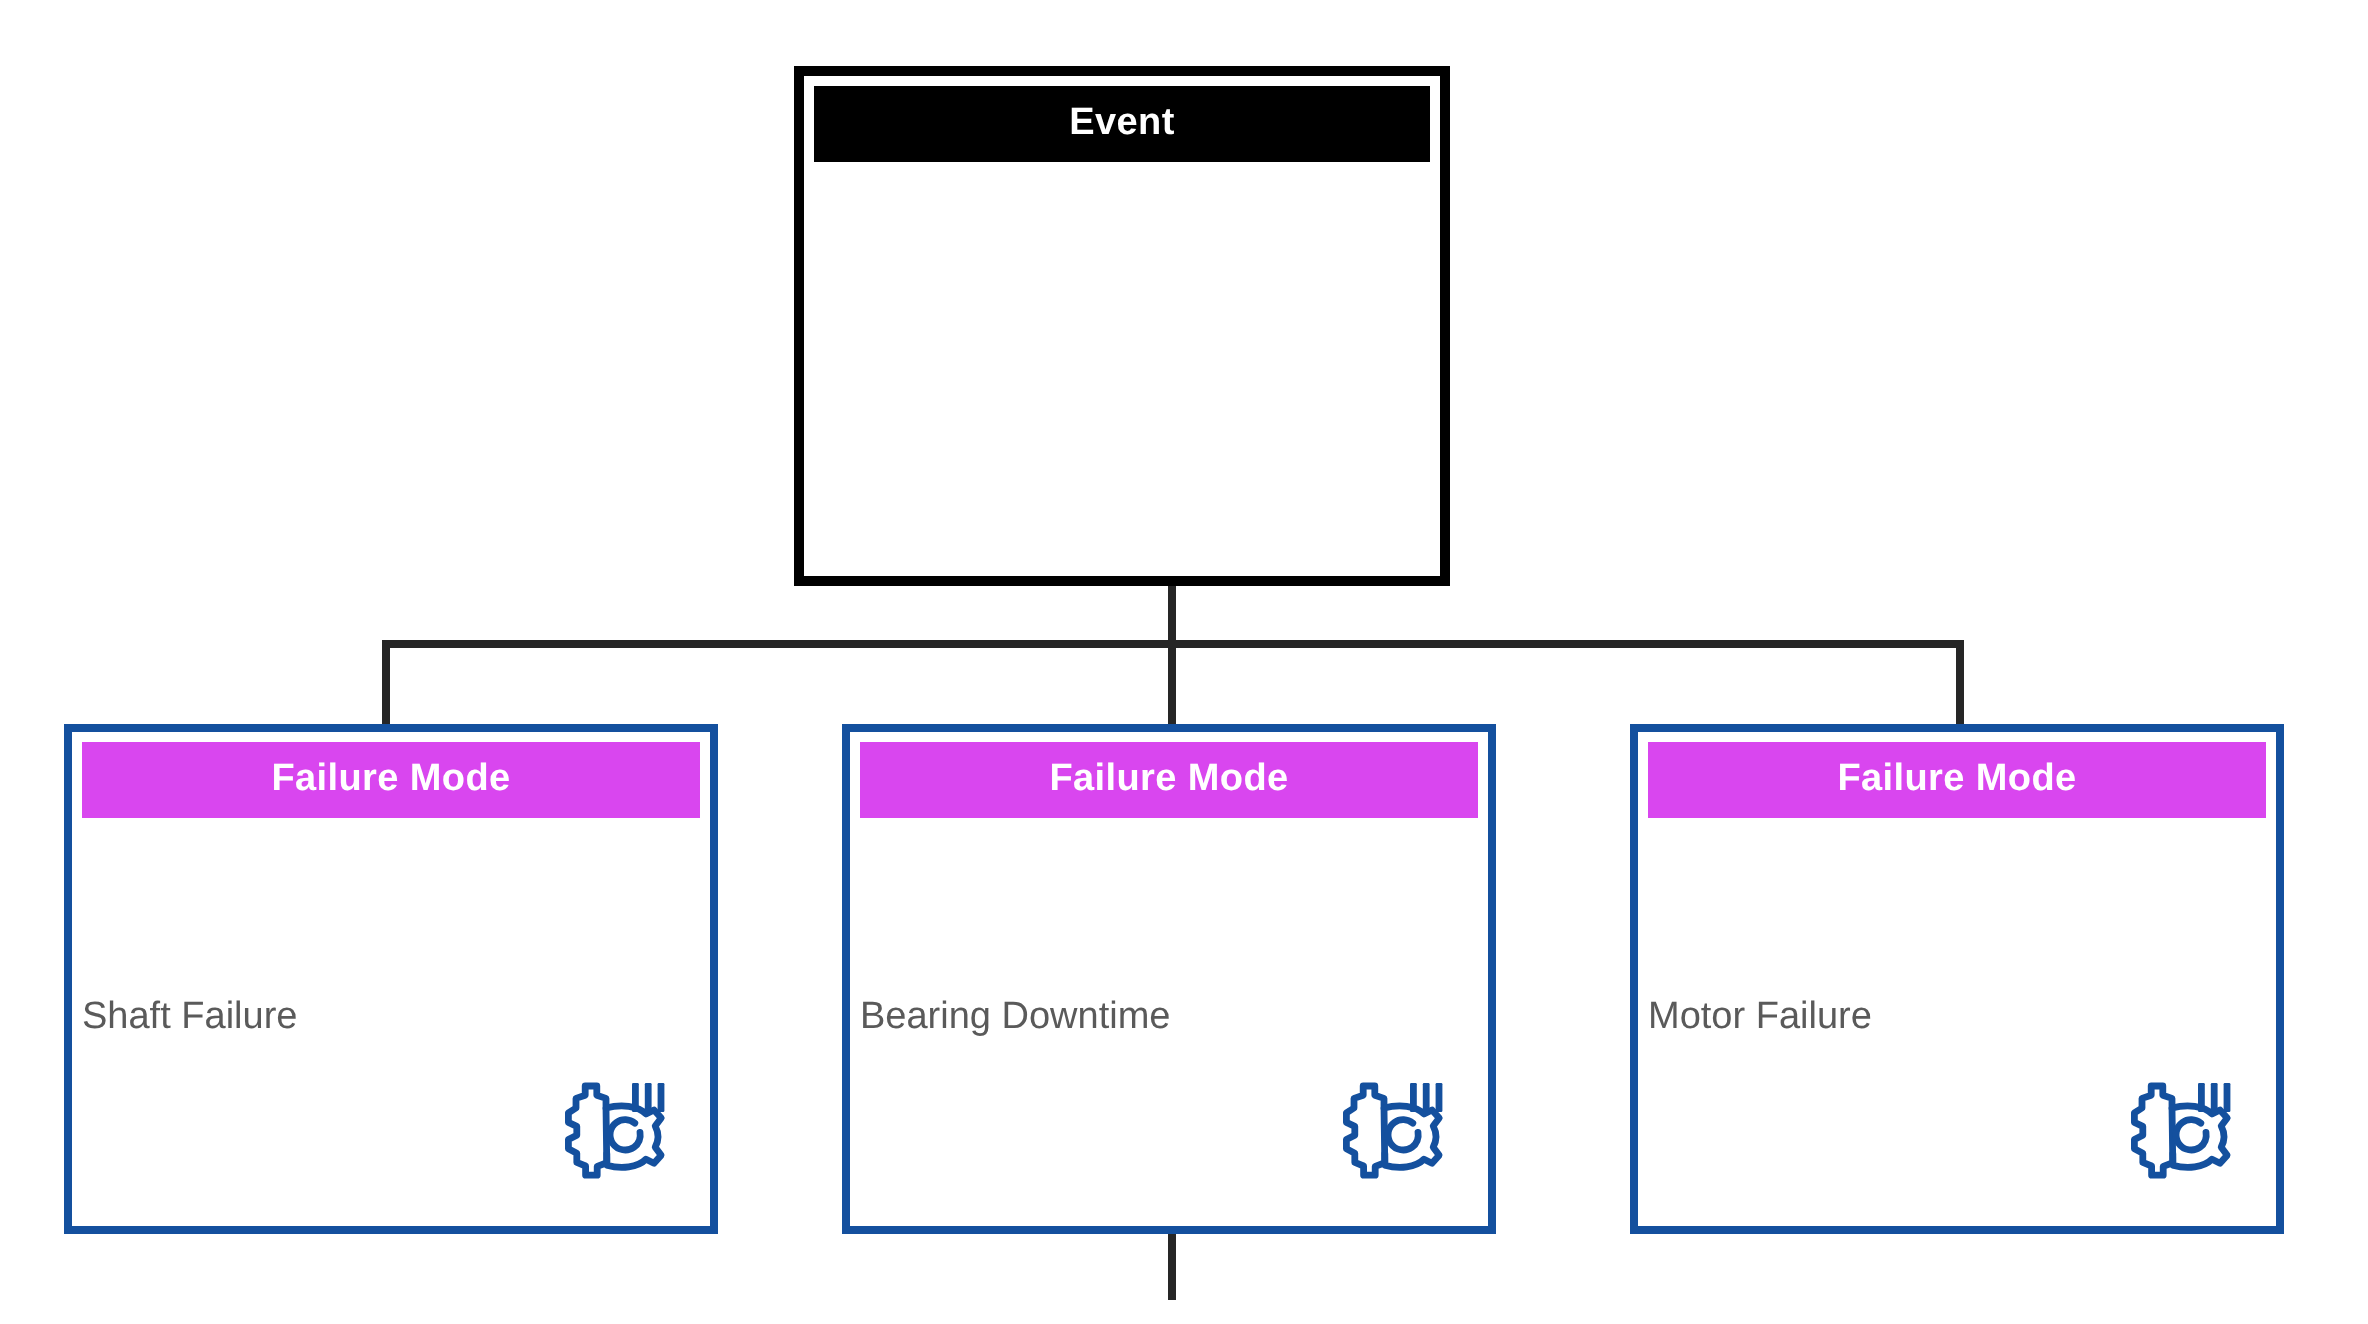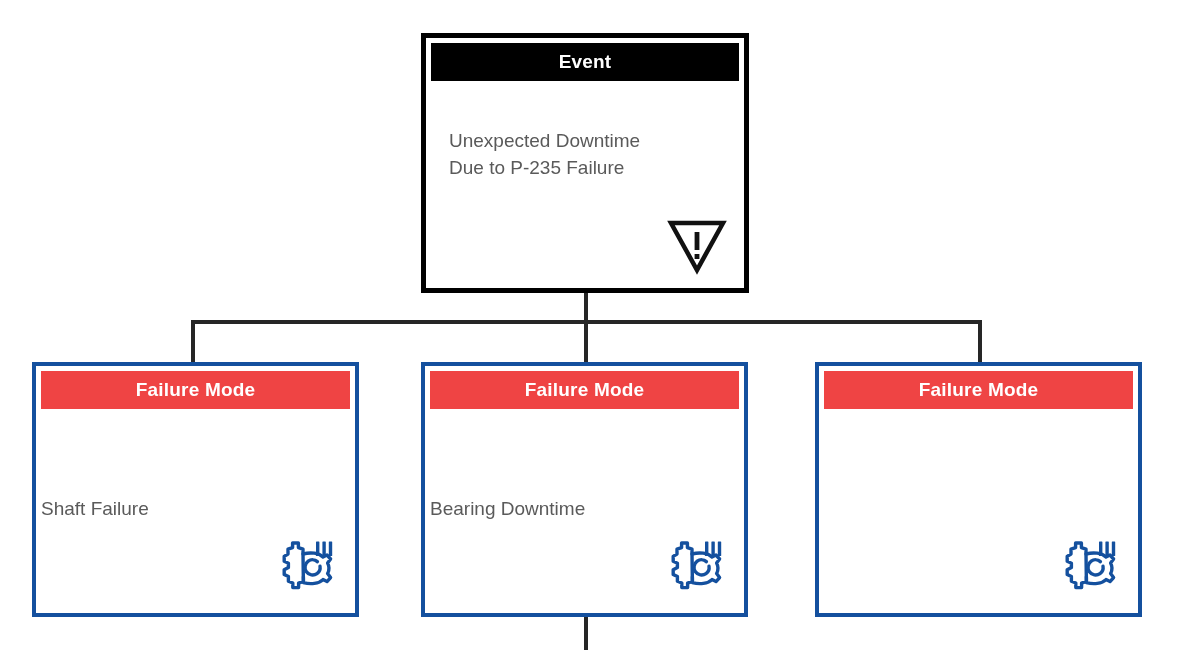--- a/index.html
+++ b/index.html
@@ -48,21 +48,21 @@
     width: 100%;
     height: 38px;
     line-height: 38px;
     text-align: center;
     color: #ffffff;
     font-weight: bold;
     font-size: 19px;
     letter-spacing: 0.2px;
   }
   .node-event .node-header { background: #000000; }
-  .node-fm .node-header { background: #ef4444; }
+  .node-fm .node-header { background: #d946ef; }
 
   .node-body {
     position: relative;
     box-sizing: border-box;
     width: 100%;
     height: calc(100% - 38px);
   }
 
   .node-text {
     position: absolute;
@@ -103,36 +103,23 @@
   <div class="conn conn-h" style="left:191px; top:320px; width:791px;"></div>
 
   <div class="conn conn-v" style="left:191px; top:320px; height:44px;"></div>
 
   <div class="conn conn-v" style="left:584px; top:320px; height:44px;"></div>
 
   <div class="conn conn-v" style="left:978px; top:320px; height:44px;"></div>
 
   <div class="conn conn-v" style="left:584px; top:616px; height:34px;"></div>
 
-  <div class="node node-event" style="left:421px; top:33px; width:328px; height:260px;">
+  <div class="node node-event" style="left:397px; top:33px; width:328px; height:260px;">
     <div class="node-header">
       <span>Event</span>
-    </div>
-    <div class="node-body">
-      <div class="node-text">
-        <div>Unexpected Downtime</div>
-        <div>Due to P-235 Failure</div>
-      </div>
-      <div class="node-icon">
-        <svg width="60" height="58" viewBox="0 0 60 58" aria-hidden="true">
-          <path d="M4 6 L56 6 L30 53 Z" fill="none" stroke="#111111" stroke-width="4.5" stroke-linejoin="miter"></path>
-          <rect x="27.6" y="15" width="4.8" height="18" fill="#111111"></rect>
-          <rect x="27.6" y="37" width="4.8" height="5" fill="#111111"></rect>
-        </svg>
-      </div>
     </div>
   </div>
 
   <div class="node node-fm" style="left:32px; top:362px; width:327px; height:255px;">
     <div class="node-header">
       <span>Failure Mode</span>
     </div>
     <div class="node-body">
       <div class="node-text">Shaft Failure</div>
       <div class="node-icon">
@@ -243,20 +230,21 @@
         </svg>
       </div>
     </div>
   </div>
 
   <div class="node node-fm" style="left:815px; top:362px; width:327px; height:255px;">
     <div class="node-header">
       <span>Failure Mode</span>
     </div>
     <div class="node-body">
+      <div class="node-text">Motor Failure</div>
       <div class="node-icon">
         <svg width="56" height="54" viewBox="0 0 56 54" aria-hidden="true">
           <g fill="none" stroke="#14509E" stroke-width="3.4" stroke-linejoin="round" stroke-linecap="round">
             <path d="M23.0 14.0
                      L23.0 9.2
                      L18.4 7.6
                      L18.4 3.0
                      L12.6 3.0
                      L12.6 7.6
                      L8.0 9.2

